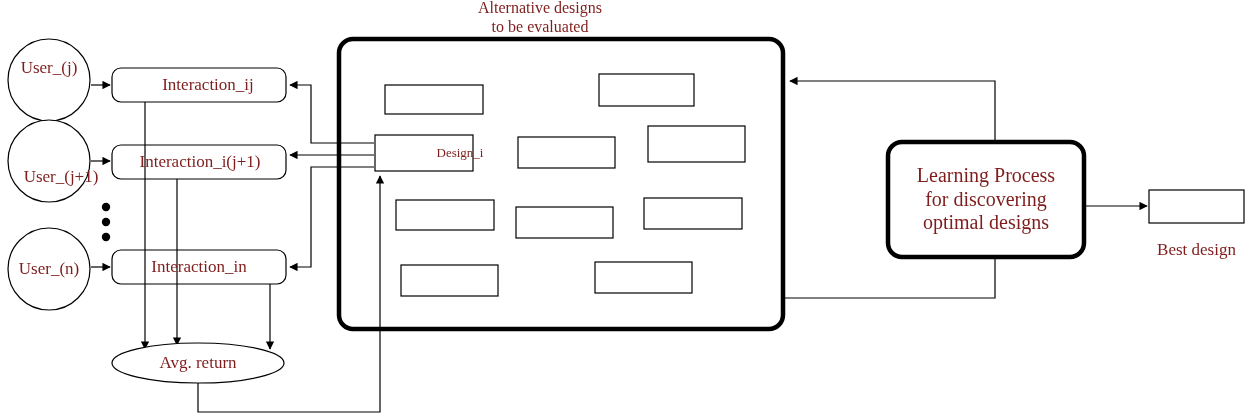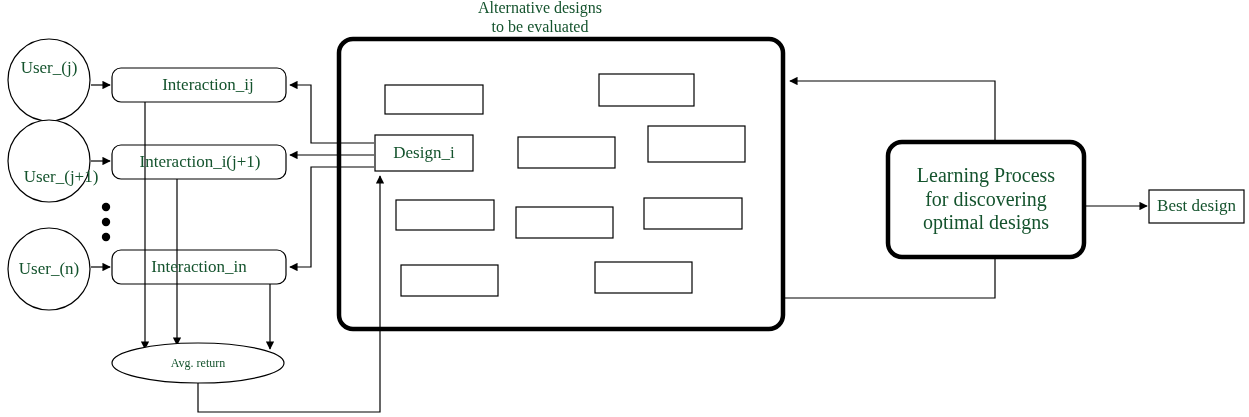--- a/index.html
+++ b/index.html
@@ -21,31 +21,31 @@
     left: 0;
     width: 1249px;
     height: 417px;
   }
   .node-text {
     position: absolute;
     display: flex;
     align-items: center;
     justify-content: center;
     text-align: center;
-    color: #14532d;
+    color: #7f1d1d;
     white-space: pre-line;
     pointer-events: none;
     line-height: 1.18;
   }
   .t-user   { font-size: 17px; }
   .t-inter  { font-size: 17px; }
-  .t-design { font-size: 17px; }
-  .t-avg    { font-size: 12px; }
+  .t-design { font-size: 13px; padding-left: 36px; }
+  .t-avg    { font-size: 17px; }
   .t-learn  { font-size: 20px; }
-  .t-best   { font-size: 17px; }
+  .t-best   { font-size: 17px; margin-top: 44px; }
   .t-caption{ font-size: 16px; }
 </style>
 </head>
 <body>
 
 <div id="diagram-root">
 
   <svg id="diagram-svg" viewBox="0 0 1249 417">
     <defs>
       <marker id="arrow" viewBox="0 0 10 10" refX="9" refY="5" markerWidth="7" markerHeight="7" orient="auto-start-reverse">

